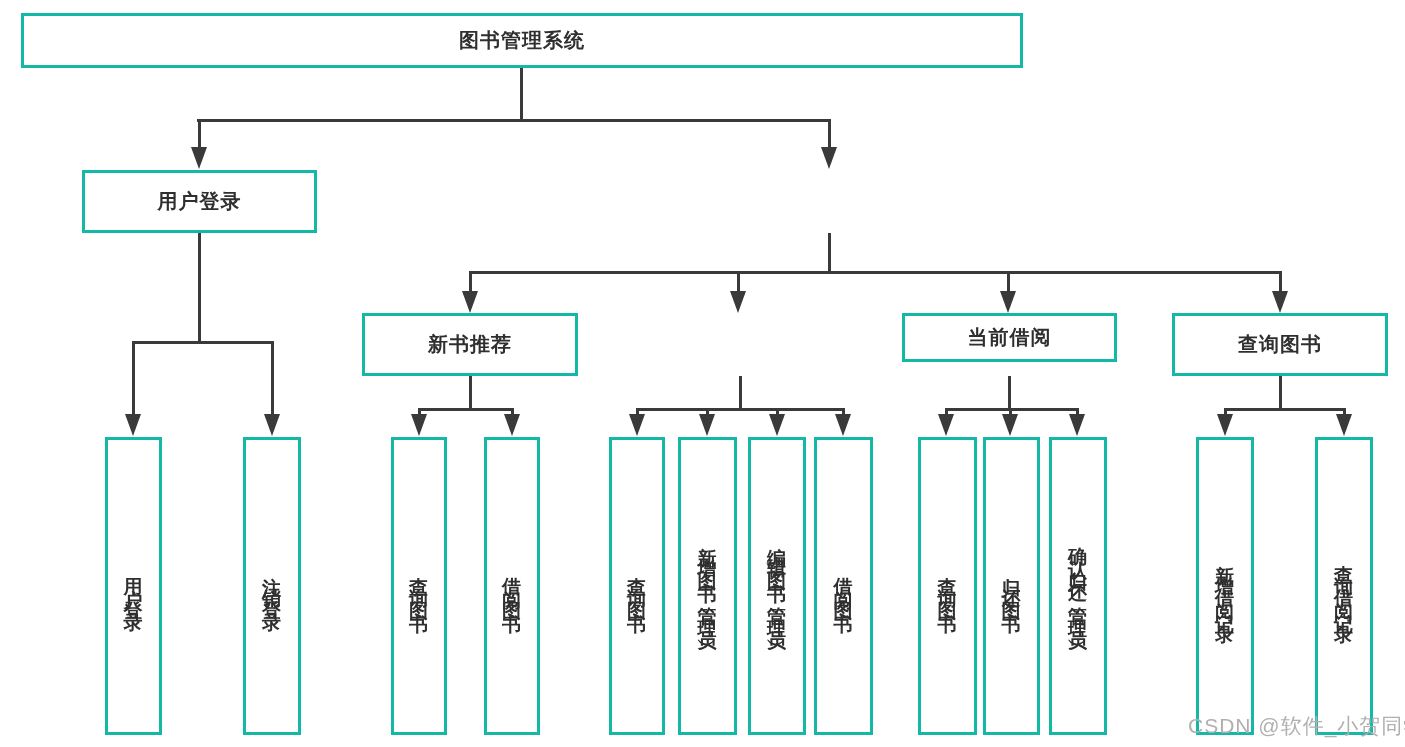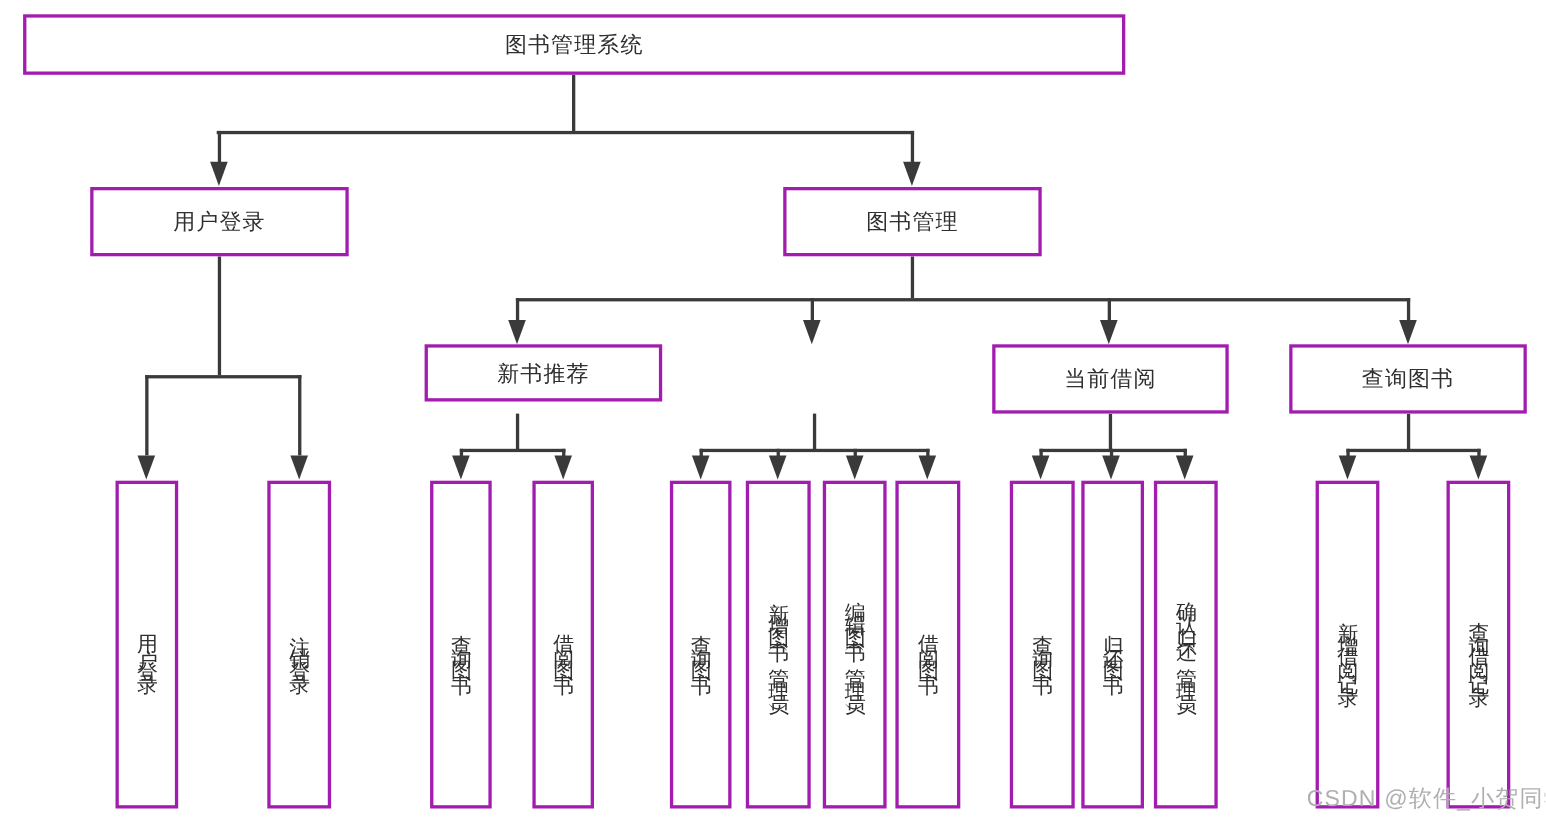--- a/index.html
+++ b/index.html
@@ -1,22 +1,22 @@
 <!DOCTYPE html>
 <html><head>
 <meta charset="utf-8">
 <style>
   html,body{margin:0;padding:0;background:#fff;}
   #canvas{
     position:relative;width:1405px;height:747px;background:#fff;overflow:hidden;
     font-family:"Liberation Sans","DejaVu Sans",sans-serif;color:#2f2f2f;
   }
   .box{
-    position:absolute;background:#fff;border:3px solid #a21caf;box-sizing:border-box;
-    display:flex;align-items:center;justify-content:center;z-index:2;
+    position:absolute;background:#fff;border:3px solid #14b8a6;box-sizing:border-box;
+    display:flex;align-items:center;justify-content:center;z-index:2;font-weight:bold;
   }
   .hbox{font-size:20px;letter-spacing:1px;}
   .vbox{z-index:2;}
   .vlabel{
     writing-mode:vertical-rl;text-orientation:mixed;
     font-size:19px;letter-spacing:12px;line-height:1;white-space:nowrap;
   }
   .ln{position:absolute;background:#3a3a3a;z-index:1;}
   .tri{
     position:absolute;width:0;height:0;z-index:1;
@@ -40,46 +40,43 @@
   <div class="ln" style="left:520px;top:68px;width:3px;height:52px;"></div>
   <div class="ln" style="left:197px;top:119px;width:634px;height:3px;"></div>
   <div class="ln" style="left:198px;top:119px;width:3px;height:30px;"></div>
   <div class="tri" style="left:191px;top:147px;"></div>
   <div class="ln" style="left:828px;top:119px;width:3px;height:30px;"></div>
   <div class="tri" style="left:821px;top:147px;"></div>
 
   <div class="box hbox" style="left:82px;top:170px;width:235px;height:63px;">
     <span>用户登录</span>
   </div>
-  <div class="box hbox" style="left:712px;top:170px;width:235px;height:63px;">
-    <span>图书管理</span>
-  </div>
 
   <div class="ln" style="left:198px;top:233px;width:3px;height:108px;"></div>
   <div class="ln" style="left:132px;top:341px;width:142px;height:3px;"></div>
   <div class="ln" style="left:132px;top:341px;width:3px;height:73px;"></div>
   <div class="tri" style="left:125px;top:414px;"></div>
   <div class="ln" style="left:271px;top:341px;width:3px;height:73px;"></div>
   <div class="tri" style="left:264px;top:414px;"></div>
 
   <div class="ln" style="left:828px;top:233px;width:3px;height:38px;"></div>
   <div class="ln" style="left:469px;top:271px;width:813px;height:3px;"></div>
   <div class="ln" style="left:469px;top:271px;width:3px;height:22px;"></div>
   <div class="tri" style="left:462px;top:291px;"></div>
   <div class="ln" style="left:737px;top:271px;width:3px;height:22px;"></div>
   <div class="tri" style="left:730px;top:291px;"></div>
   <div class="ln" style="left:1007px;top:271px;width:3px;height:22px;"></div>
   <div class="tri" style="left:1000px;top:291px;"></div>
   <div class="ln" style="left:1279px;top:271px;width:3px;height:22px;"></div>
   <div class="tri" style="left:1272px;top:291px;"></div>
 
-  <div class="box hbox" style="left:362px;top:313px;width:216px;height:52px;margin-left:24px;">
+  <div class="box hbox" style="left:362px;top:313px;width:216px;height:63px;">
     <span>新书推荐</span>
   </div>
-  <div class="box hbox" style="left:902px;top:313px;width:215px;height:63px;">
+  <div class="box hbox" style="left:902px;top:313px;width:215px;height:49px;">
     <span>当前借阅</span>
   </div>
   <div class="box hbox" style="left:1172px;top:313px;width:216px;height:63px;">
     <span>查询图书</span>
   </div>
 
   <div class="ln" style="left:469px;top:376px;width:3px;height:33px;"></div>
   <div class="ln" style="left:418px;top:408px;width:96px;height:3px;"></div>
   <div class="ln" style="left:418px;top:408px;width:3px;height:8px;"></div>
   <div class="tri" style="left:411px;top:414px;"></div>

